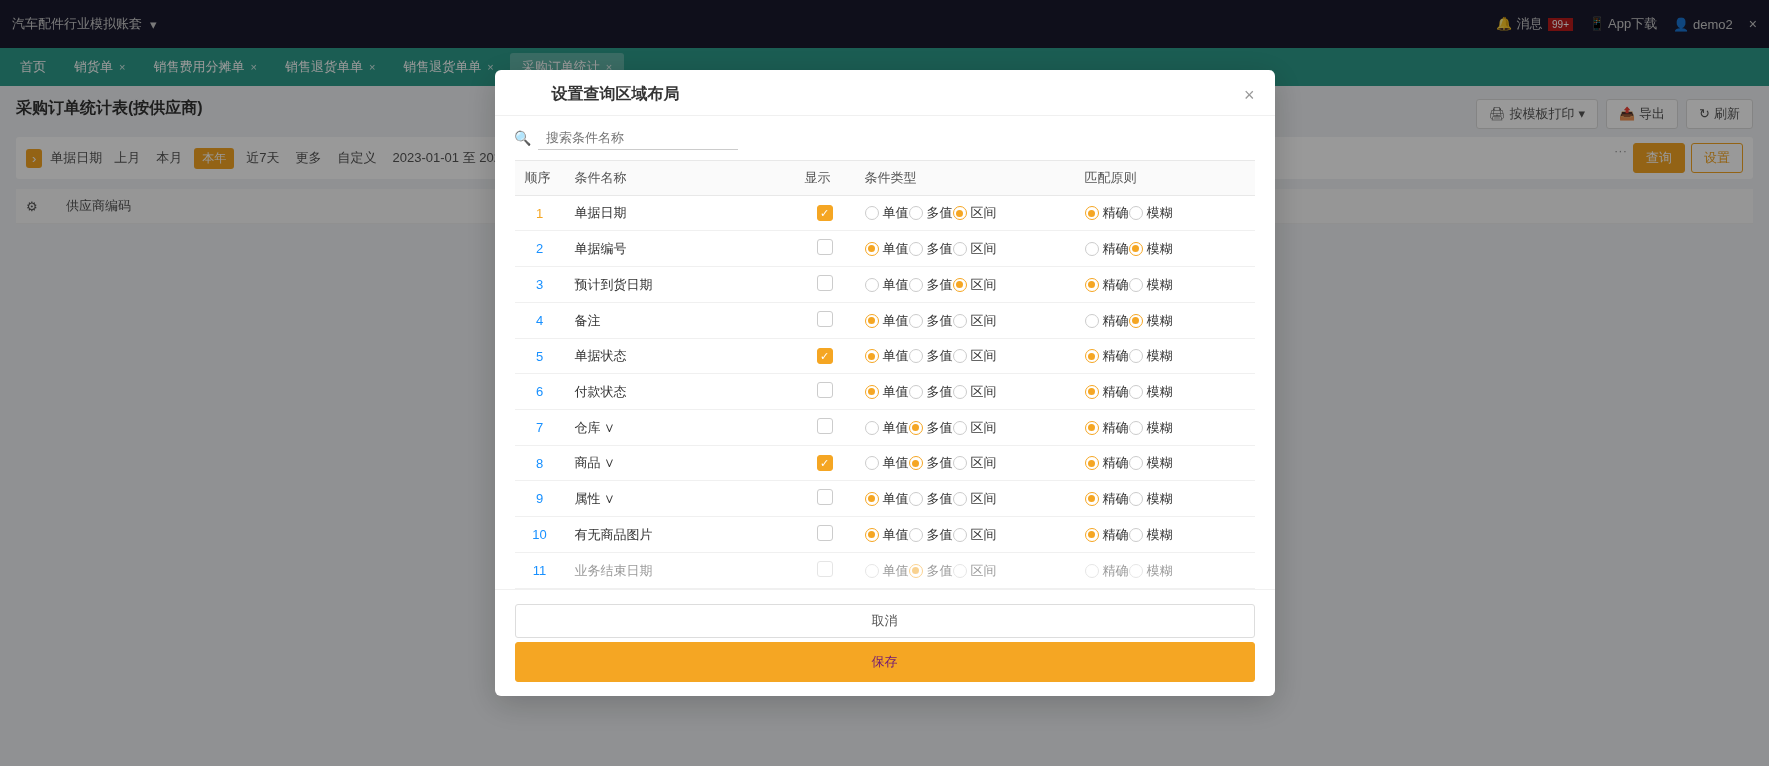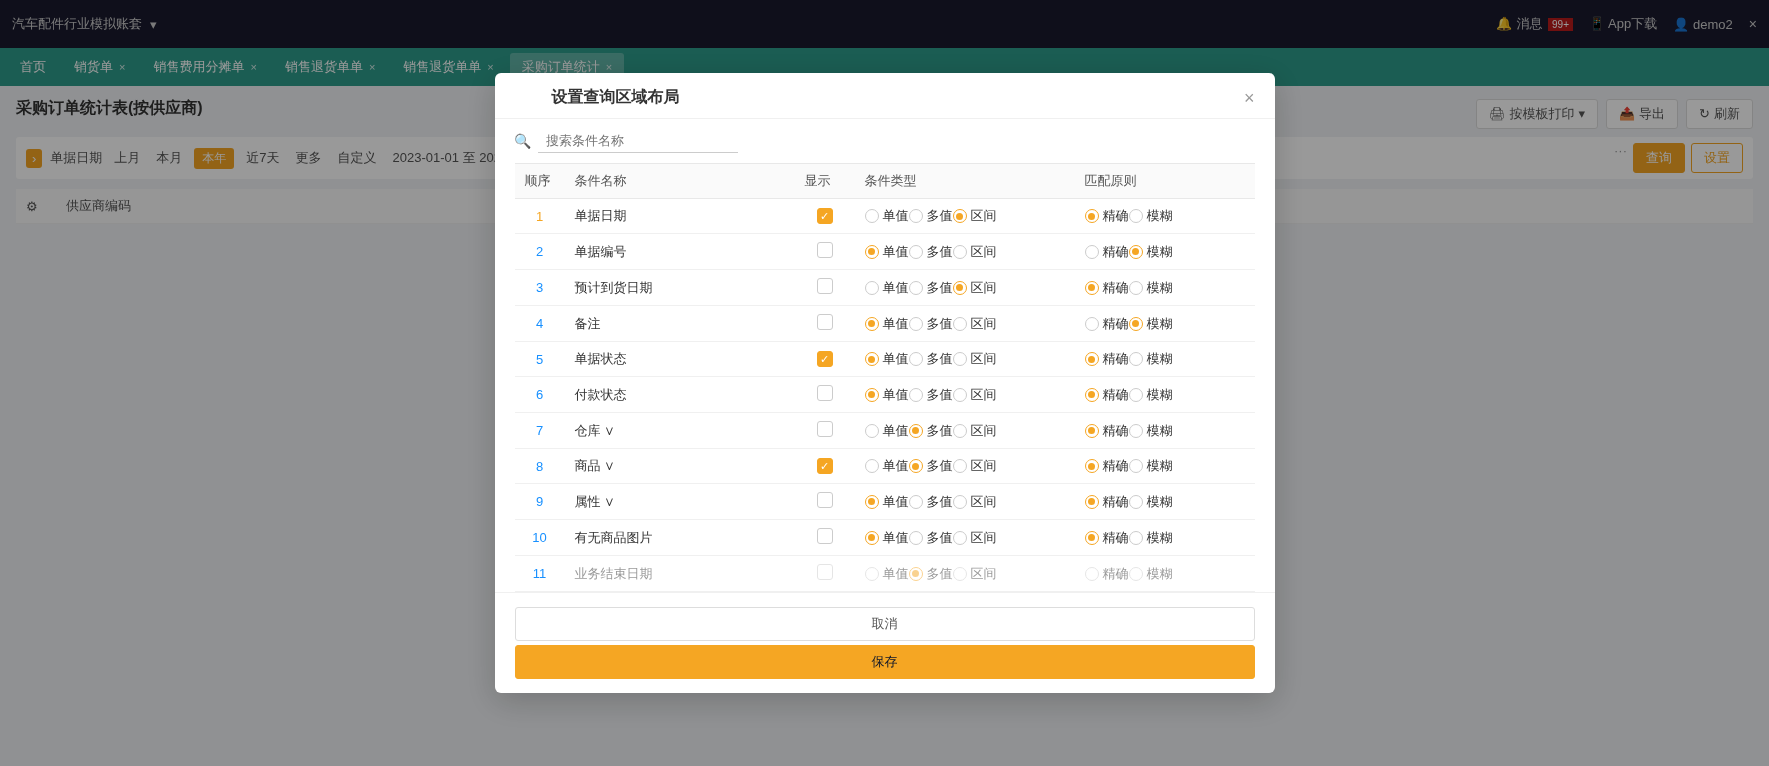--- a/index.html
+++ b/index.html
@@ -240,23 +240,23 @@
       gap: 4px;
       border-top: 1px solid #f0f0f0;
       flex-direction: column;
     }
     .btn-cancel {
       height: 34px; padding: 0 20px;
       border: 1px solid #ddd; border-radius: 3px;
       background: white; cursor: pointer; font-size: 13px; color: #555;
     }
     .btn-save {
-      height: 34px; padding: 0 20px;
+      height: 40px; padding: 0 20px;
       border: 1px solid #f5a623; border-radius: 3px;
-      background: #f5a623; cursor: pointer; font-size: 13px; color: #0f172a;
+      background: #f5a623; cursor: pointer; font-size: 13px; color: #701a75;
     }
 
     .page-header-row {
       display: flex;
       align-items: center;
       justify-content: space-between;
       margin-bottom: 8px;
     }
     .header-actions { display: flex; gap: 8px; align-items: center; }
 

